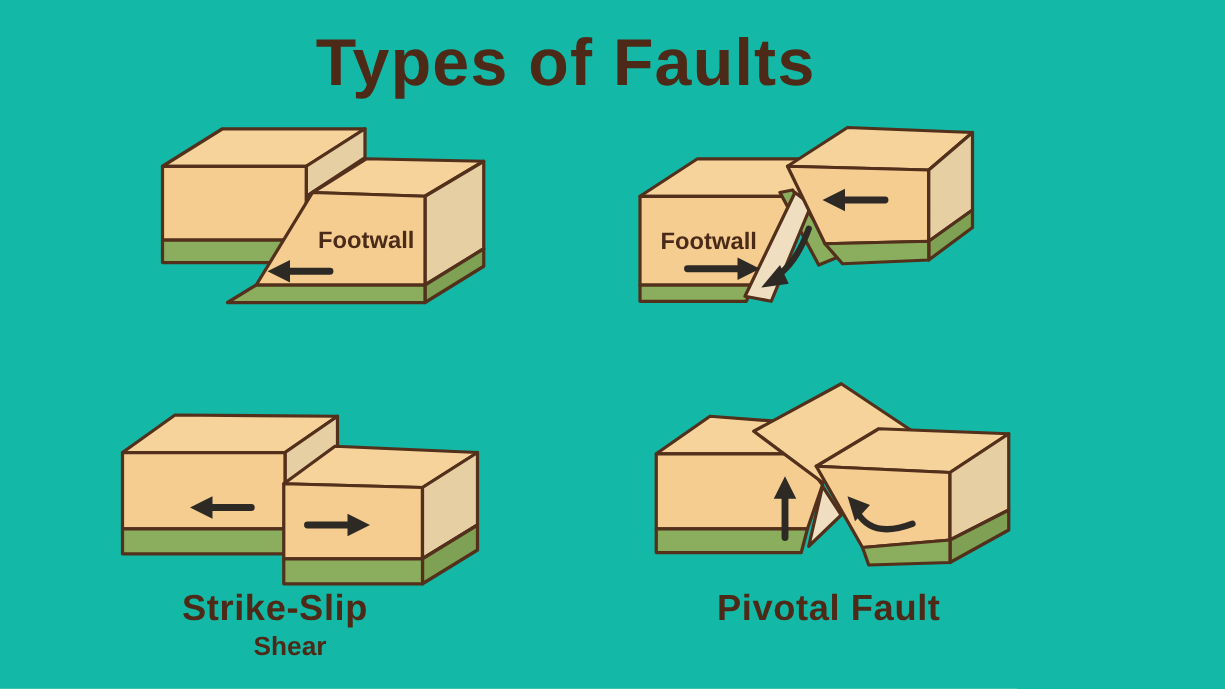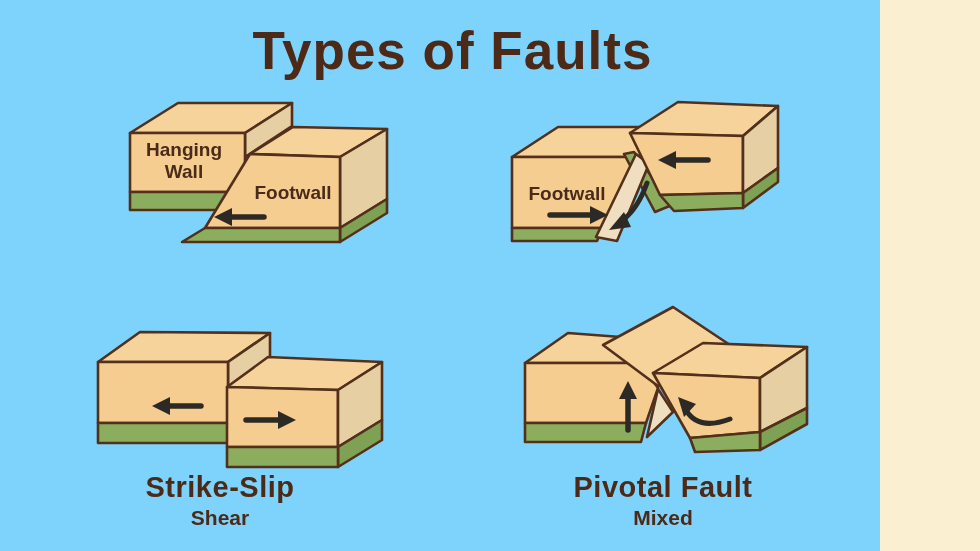--- a/index.html
+++ b/index.html
@@ -1,18 +1,18 @@
 <!DOCTYPE html>
 <html><head>
 <meta charset="utf-8">
 <style>
   html,body{margin:0;padding:0;}
   body{width:980px;height:551px;overflow:hidden;background:#FBEFD2;
        font-family:"Liberation Sans", sans-serif;}
-  #page{position:relative;width:880px;height:551px;background:#7dd3fc;}
+  #page{position:relative;width:980px;height:551px;background:#14b8a6;}
   .abs{position:absolute;}
   .title{left:0;top:20px;width:905px;text-align:center;
          font-size:53px;font-weight:bold;letter-spacing:1px;color:#4D2A17;}
   .caption{width:300px;text-align:center;font-size:29px;font-weight:bold;
            color:#4D2A17;letter-spacing:.5px;}
   .subcaption{width:300px;text-align:center;font-size:21px;font-weight:bold;
               color:#4D2A17;}
   .blocklabel{text-align:center;font-size:19px;font-weight:bold;color:#4A2A18;
               line-height:22px;}
   svg{display:block;}
@@ -34,24 +34,20 @@
     <polygon class="face" points="20,38 135,38 135,97 20,97" fill="#F5CD90" stroke="#53301B"></polygon>
     <polygon class="face" points="20,97 135,97 135,115 20,115" fill="#8BAD5E" stroke="#53301B"></polygon>
     <polygon class="face" points="140,59 183,32 277,34 230,62" fill="#F6D39A" stroke="#53301B"></polygon>
     <polygon class="face" points="230,62 277,34 277,104 230,133" fill="#E7CFA4" stroke="#53301B"></polygon>
     <polygon class="face" points="230,133 277,104 277,118 230,147" fill="#7FA153" stroke="#53301B"></polygon>
     <polygon class="face" points="140,59 230,62 230,133 95,133" fill="#F5CD90" stroke="#53301B"></polygon>
     <polygon class="face" points="95,133 230,133 230,147 72,147" fill="#8BAD5E" stroke="#53301B"></polygon>
     <path class="shaft" d="M154,122 L122,122" stroke="#2D2A25"></path>
     <polygon class="head" points="122,113 122,131 104,122" fill="#2D2A25"></polygon>
   </svg>
-  <div class="abs blocklabel" style="left:128px;top:139px;width:112px">
-    <div>Hanging</div>
-    <div>Wall</div>
-  </div>
   <div class="abs blocklabel" style="left:238px;top:182px;width:110px">Footwall</div>
 
   <svg class="abs" style="left:490px;top:90px" width="330" height="170" viewBox="0 0 330 170">
     <polygon class="face" points="22,67 68,37 195,37 147,67" fill="#F6D39A" stroke="#53301B"></polygon>
     <polygon class="face" points="22,67 147,67 113,138 22,138" fill="#F5CD90" stroke="#53301B"></polygon>
     <polygon class="face" points="22,138 113,138 107,151 22,151" fill="#8BAD5E" stroke="#53301B"></polygon>
     <polygon class="face" points="144,62 182,115 165,122 134,64" fill="#8BAD5E" stroke="#53301B"></polygon>
     <polygon class="face" points="146,64 159,74 127,151 106,147" fill="#EFDFC0" stroke="#53301B"></polygon>
     <polygon class="face" points="140,43 188,12 288,16 253,46" fill="#F6D39A" stroke="#53301B"></polygon>
     <polygon class="face" points="140,43 253,46 253,103 170,105" fill="#F5CD90" stroke="#53301B"></polygon>
@@ -76,34 +72,33 @@
     <polygon class="face" points="147,77 258,80 258,137 147,137" fill="#F5CD90" stroke="#53301B"></polygon>
     <polygon class="face" points="258,80 302,52 302,110 258,137" fill="#E7CFA4" stroke="#53301B"></polygon>
     <polygon class="face" points="258,137 302,110 302,130 258,157" fill="#7FA153" stroke="#53301B"></polygon>
     <polygon class="face" points="147,137 258,137 258,157 147,157" fill="#8BAD5E" stroke="#53301B"></polygon>
     <path class="shaft" d="M121,96 L90,96" stroke="#2D2A25"></path>
     <polygon class="head" points="90,87 90,105 72,96" fill="#2D2A25"></polygon>
     <path class="shaft" d="M166,110 L198,110" stroke="#2D2A25"></path>
     <polygon class="head" points="198,101 198,119 216,110" fill="#2D2A25"></polygon>
   </svg>
   <div class="abs caption" style="left:70px;top:471px">Strike-Slip</div>
-  <div class="abs subcaption" style="left:70px;top:506px">Shear</div>
+  <div class="abs subcaption" style="left:82px;top:506px">Shear</div>
 
   <svg class="abs" style="left:490px;top:300px" width="340" height="165" viewBox="0 0 340 165">
     <polygon class="face" points="35,63 78,33 170,40 150,63" fill="#F6D39A" stroke="#53301B"></polygon>
     <polygon class="face" points="35,63 150,63 168,88 156,123 35,123" fill="#F5CD90" stroke="#53301B"></polygon>
     <polygon class="face" points="35,123 156,123 151,142 35,142" fill="#8BAD5E" stroke="#53301B"></polygon>
     <polygon class="face" points="113,45 183,7 240,45 168,86" fill="#F6D39A" stroke="#53301B"></polygon>
     <polygon class="face" points="168,89 183,112 157,137" fill="#EFDFC0" stroke="#53301B"></polygon>
     <polygon class="face" points="163,73 213,43 317,47 270,78" fill="#F6D39A" stroke="#53301B"></polygon>
     <polygon class="face" points="163,73 270,78 270,132 200,138" fill="#F5CD90" stroke="#53301B"></polygon>
     <polygon class="face" points="270,78 317,47 317,108 270,132" fill="#E7CFA4" stroke="#53301B"></polygon>
     <polygon class="face" points="270,132 317,108 317,124 270,150" fill="#7FA153" stroke="#53301B"></polygon>
     <polygon class="face" points="200,138 270,132 270,150 205,152" fill="#8BAD5E" stroke="#53301B"></polygon>
     <path class="shaft" d="M138,130 L138,97" stroke="#2D2A25"></path>
     <polygon class="head" points="129,99 147,99 138,81" fill="#2D2A25"></polygon>
     <path class="cshaft" d="M240,119 Q208,131 196,110" stroke="#2D2A25"></path>
     <polygon class="head" points="188,97 206,104 194,117" fill="#2D2A25"></polygon>
   </svg>
   <div class="abs caption" style="left:513px;top:471px">Pivotal Fault</div>
-  <div class="abs subcaption" style="left:513px;top:506px">Mixed</div>
 
 </div>
 
 </body></html>

